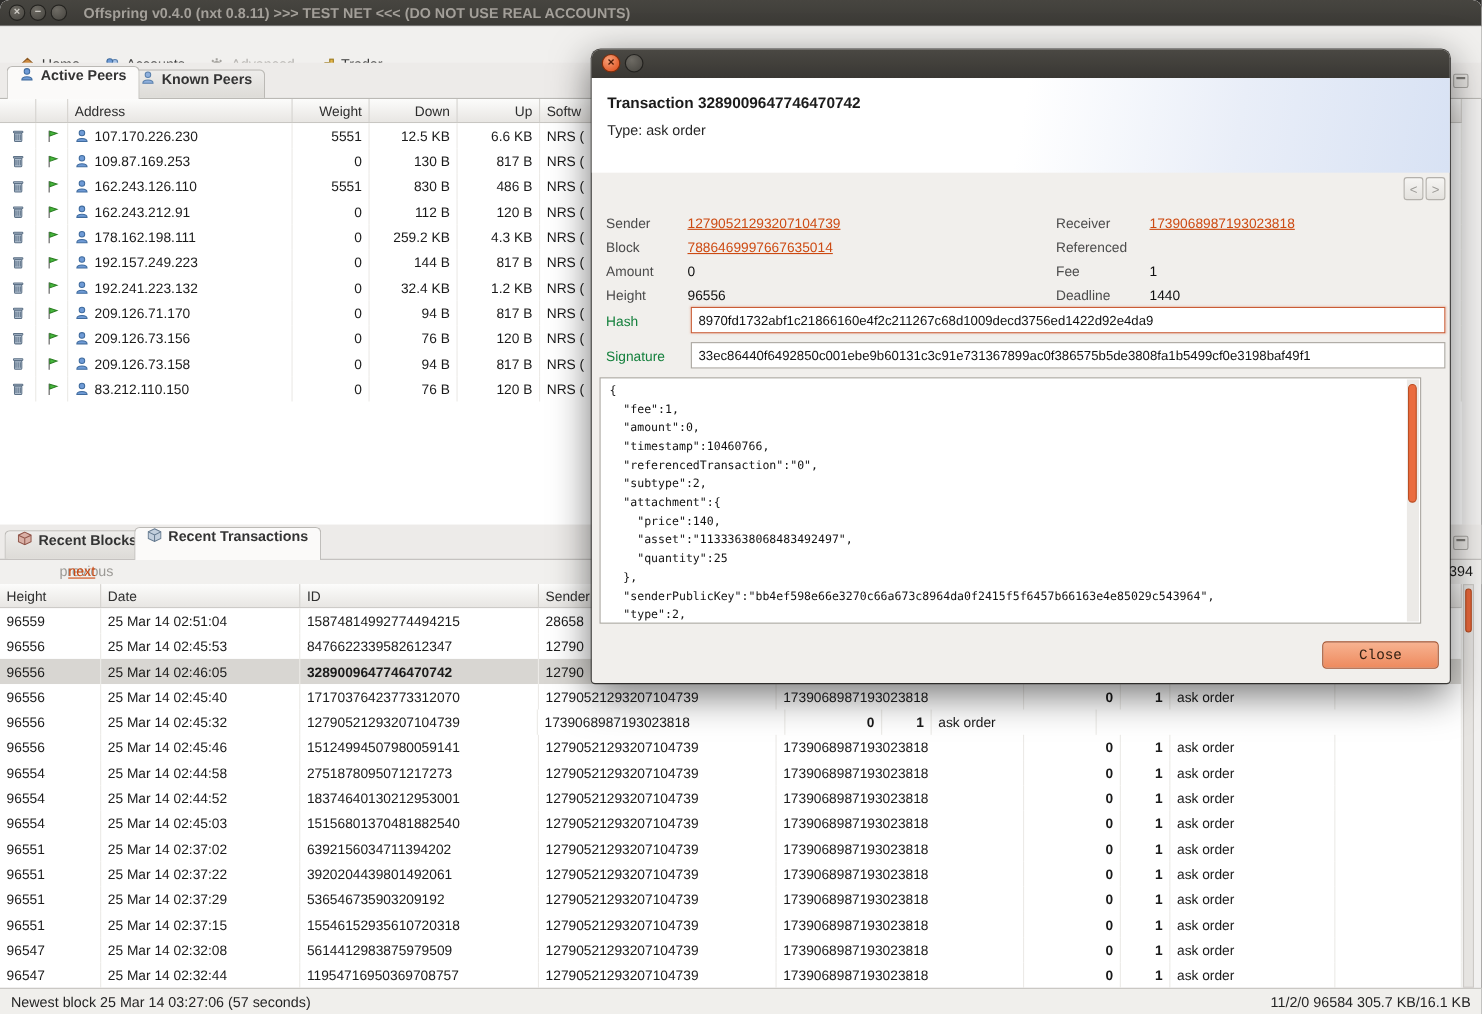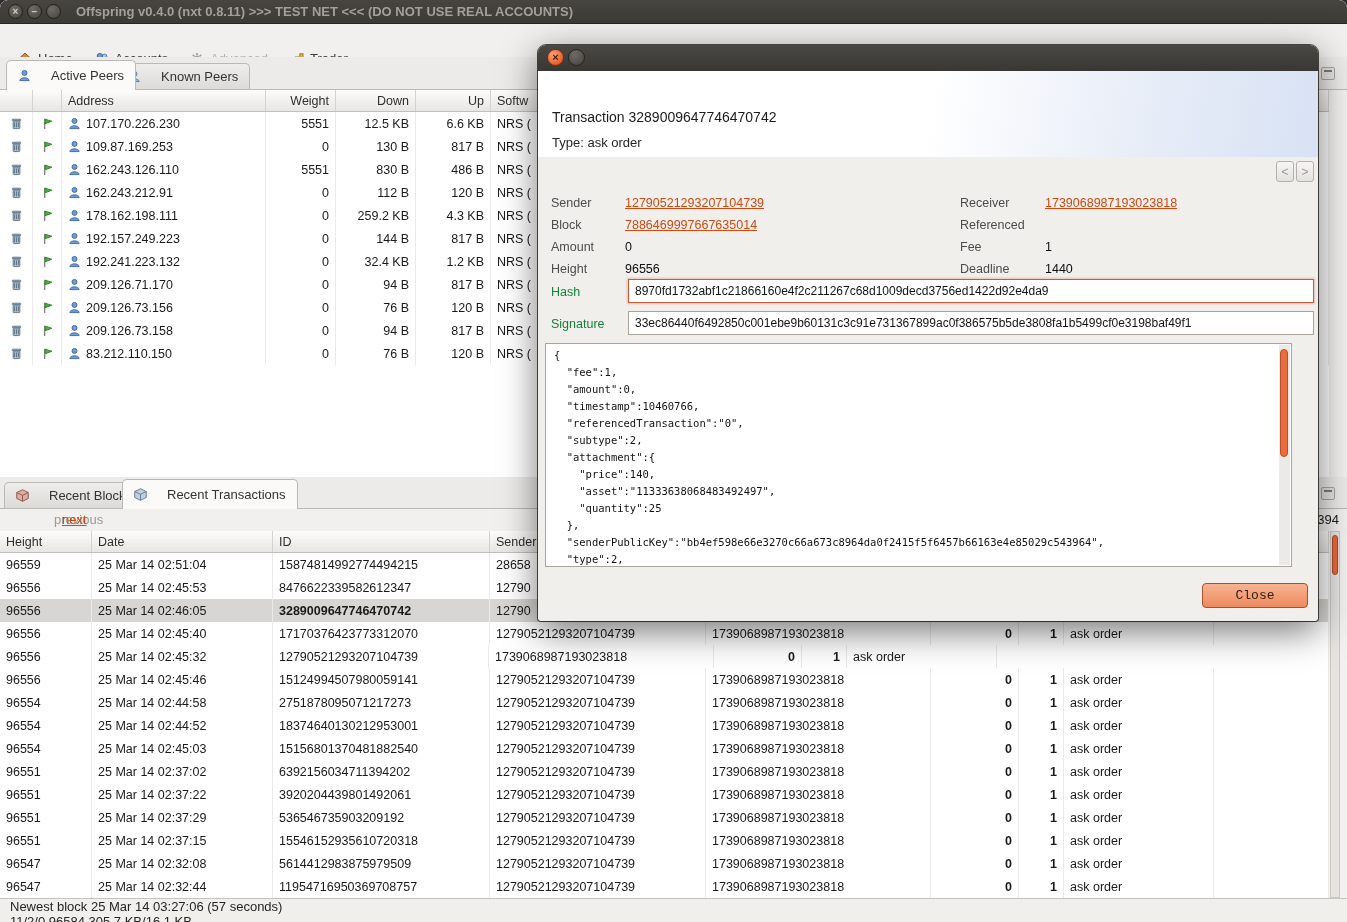--- a/index.html
+++ b/index.html
@@ -24,23 +24,23 @@
              display:flex; align-items:center; padding-left:8px; gap:2px; }
   .menu-item { display:flex; align-items:center; gap:6px; padding:6px 10px; font-size:13px; color:#3a3a3a;margin-top:36px; }
   .menu-item.disabled { color:#b4b2af; }
   .icon14 { width:14px; height:14px; display:block; }
   .icon13 { width:13px; height:13px; display:block; }
 
   
   .tabbar { position:absolute; left:0; width:100%; background:#edebe9; border-bottom:1px solid #bbb9b5; }
   .tabbar.top { top:57px; height:33px; }
   .tabbar.bottom { top:477px; height:32px; }
-  .tab { position:absolute; bottom:0; display:flex; align-items:center; gap:20px; padding:0 11px;
+  .tab { position:absolute; bottom:0; display:flex; align-items:flex-start; gap:6px; padding:0 11px;
          border:1px solid #bbb9b5; border-bottom:none; border-radius:5px 5px 0 0;
-         font-size:13px; color:#333; background:linear-gradient(#eeedeb,#dddbd7); height:26px; }
+         font-size:13px; color:#333; background:linear-gradient(#eeedeb,#dddbd7); height:26px;font-weight:bold; }
   .tab.active { background:#fbfaf9; height:30px; bottom:-1px; z-index:2; }
 
   .panel-btn { position:absolute; width:14px; height:13px; border:1px solid #a9a7a3;
                background:#e8e6e3; border-radius:2px; }
   .panel-btn::after { content:""; position:absolute; left:2px; right:2px; top:2px; height:2px; background:#7d7b77; }
 
   
   .peers-table { position:absolute; top:90px; left:0; width:1329px; height:387px; background:#fff; }
   .tx-table    { position:absolute; top:531px; left:0; width:1329px; height:367px; background:#fff; overflow:hidden; }
   .thead { display:flex; height:22px; background:linear-gradient(#fcfcfb,#e8e6e3);
@@ -67,38 +67,38 @@
   .pg-next { position:absolute; left:62px; top:3px; color:#cd4a12; text-decoration:underline; }
   .pg-frag { position:absolute; right:8px; top:3px; color:#1a1a1a; }
 
   .tx-scroll { position:absolute; left:1330px; top:531px; width:10px; height:367px;
                background:#e6e4e1; border:1px solid #ccc9c5; }
   .tx-thumb { position:absolute; left:1px; top:3px; width:6px; height:40px; background:#e8683b;
               border:1px solid #b44a20; border-radius:4px; }
 
   
   .statusbar { position:absolute; top:898px; left:0; width:100%; height:24px; background:#f0efec;
-               border-top:1px solid #c6c4c0; display:flex; justify-content:space-between;
-               padding:0 10px; font-size:13px; color:#252525;flex-direction:column; }
+               border-top:1px solid #c6c4c0; display:flex; align-items:center; justify-content:space-between;
+               padding:0 10px; font-size:13px; color:#252525; }
 
   
   .dialog { position:absolute; left:538px; top:45px; width:780px; height:576px; background:#f1efec;
             border-radius:8px 8px 3px 3px; z-index:10;
             box-shadow:0 10px 36px rgba(0,0,0,.55), 0 0 0 1px rgba(40,38,35,.8); }
   .dtitlebar { position:absolute; top:0; left:0; width:100%; height:26px;
                background:linear-gradient(#4a4843,#393733); border-radius:8px 8px 0 0; }
   .dclose-circle { position:absolute; left:9px; top:4px; width:17px; height:17px; border-radius:50%;
                    background:radial-gradient(circle at 35% 30%, #f7a179, #dc4612);
                    border:1px solid #7e2c0a; color:#4f1a05; font-size:11px; font-weight:bold;
                    line-height:15px; text-align:center; }
   .dbtn-circle { position:absolute; left:30px; top:4px; width:17px; height:17px; border-radius:50%;
                  background:radial-gradient(circle at 35% 30%, #6e6b64, #45433e); border:1px solid #23221f; }
   .dheader { position:absolute; top:26px; left:0; width:100%; height:86px; padding:14px 14px 0;
              background:linear-gradient(100deg, #ffffff 50%, #e9eef8 75%, #d8e2f4); }
-  .dtitle { font-size:14px; font-weight:normal; color:#1b1b1b;margin-top:24px; }
+  .dtitle { font-size:14px; font-weight:bold; color:#1b1b1b; }
   .dsubtitle { margin-top:10px; font-size:13px; color:#262626; }
 
   .frow { position:absolute; display:flex; height:20px; align-items:center; font-size:12.5px; }
   .frow.l { left:13px; } .frow.l .flabel { width:74px; }
   .frow.r { left:422px; } .frow.r .flabel { width:85px; }
   .flabel { color:#4c4c4c; }
   .fvalue { color:#0f0f0f; }
   .link { color:#cd4a12; text-decoration:underline; }
 
   .navbtn { position:absolute; top:116px; width:18px; height:21px;

